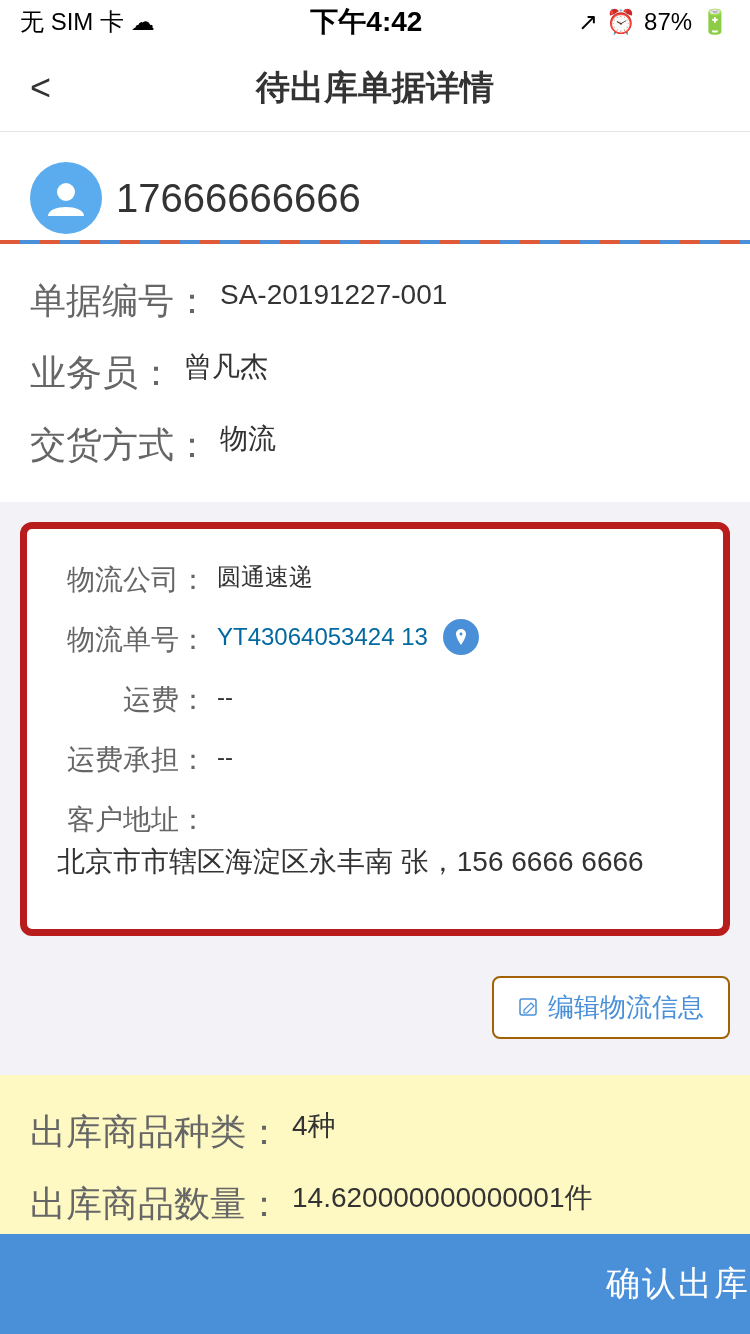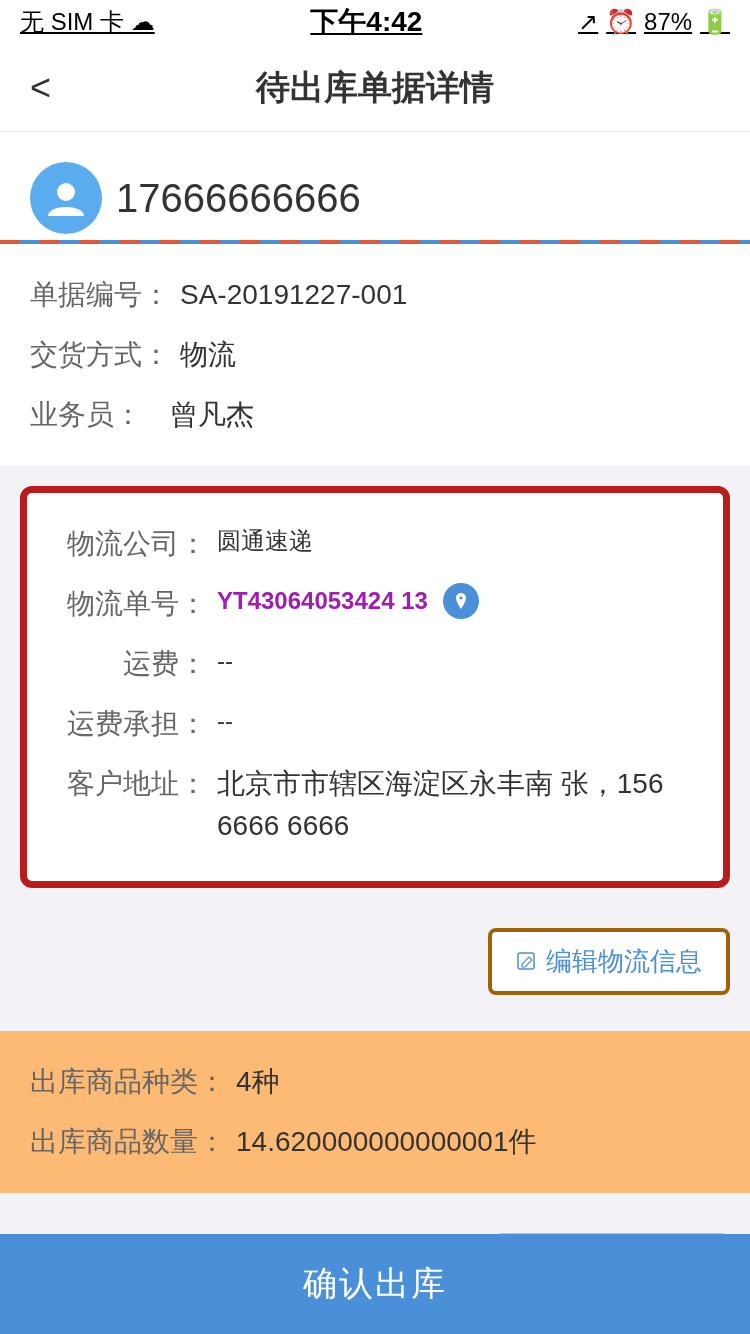--- a/index.html
+++ b/index.html
@@ -18,21 +18,20 @@
     .status-bar {
       width: 750px;
       height: 44px;
       background: #fff;
       display: flex;
       align-items: center;
       justify-content: space-between;
       padding: 0 20px;
       font-size: 24px;
       color: #000;
-      text-decoration: underline;
     }
     .status-bar-left { display: flex; align-items: center; gap: 8px; }
     .status-bar-center { font-weight: 600; font-size: 28px; }
     .status-bar-right { display: flex; align-items: center; gap: 8px; }
 
     
     .nav-bar {
       width: 750px;
       height: 88px;
       background: #fff;
@@ -120,21 +119,21 @@
     }
     .info-row {
       display: flex;
       align-items: flex-start;
       margin-bottom: 18px;
       line-height: 1.5;
     }
     .info-row:last-child { margin-bottom: 0; }
     .info-label {
       color: #666;
-      font-size: 28px;
+      font-size: 36px;
       min-width: 140px;
       text-align: left;
       flex-shrink: 0;
       padding-right: 10px;
     }
     .info-value {
       color: #333;
       font-size: 28px;
       flex: 1;
     }
@@ -146,38 +145,38 @@
       border-radius: 12px;
       border: 7px solid #b91c1c;
       padding: 30px;
     }
     .logistics-row {
       display: flex;
       align-items: flex-start;
       margin-bottom: 18px;
       line-height: 1.5;
     }
-    .logistics-row:last-child { margin-bottom: 4px; }
+    .logistics-row:last-child { margin-bottom: 16px; flex-direction: column; }
     .logistics-label {
       color: #666;
       font-size: 28px;
       min-width: 160px;
       text-align: right;
       flex-shrink: 0;
       padding-right: 10px;
     }
     .logistics-value {
       color: #333;
       font-size: 24px;
       flex: 1;
       display: flex;
       align-items: center;
       gap: 15px;
     }
-    .logistics-value.blue { color: #a21caf; font-weight: bold; }
+    .logistics-value.blue { color: #0369a1; }
     .location-icon {
       width: 36px;
       height: 36px;
       background: #4a90d9;
       border-radius: 50%;
       display: flex;
       align-items: center;
       justify-content: center;
       flex-shrink: 0;
       cursor: pointer;
@@ -189,41 +188,41 @@
       line-height: 1.5;
     }
 
     
     .edit-btn-row {
       display: flex;
       justify-content: flex-end;
       padding: 20px 20px 0 20px;
     }
     .edit-btn {
-      border: 4px solid #a16207;
+      border: 2px solid #a16207;
       border-radius: 8px;
       padding: 12px 24px;
       color: #4a90d9;
       font-size: 26px;
       display: flex;
       align-items: center;
       gap: 8px;
       background: #fff;
       cursor: pointer;
     }
 
     
     .gray-separator {
       height: 18px;
       background: #f2f2f7;
     }
 
     
     .stats-section {
-      background: #fdba74;
+      background: #fef9c3;
       padding: 30px 30px;
       margin-bottom: 20px;
     }
 
     
     .view-btn-row {
       display: flex;
       justify-content: flex-end;
       padding: 20px 20px 0 20px;
     }
@@ -243,21 +242,21 @@
     
     .bottom-bar {
       position: fixed;
       bottom: 0;
       left: 0;
       width: 750px;
       height: 100px;
       background: #4a90d9;
       display: flex;
       align-items: center;
-      justify-content: center;
+      justify-content: flex-end;
       cursor: pointer;
     }
     .confirm-btn-text {
       color: #fff;
       font-size: 34px;
       font-weight: 500;
       letter-spacing: 2px;
     }
   </style>
 </head>
@@ -294,26 +293,26 @@
   </div>
 
   <div class="dashed-divider"></div>
 
   <div class="info-section">
     <div class="info-row">
       <span class="info-label">单据编号：</span>
       <span class="info-value">SA-20191227-001</span>
     </div>
     <div class="info-row">
+      <span class="info-label">业务员：</span>
+      <span class="info-value">曾凡杰</span>
+    </div>
+    <div class="info-row">
       <span class="info-label">交货方式：</span>
       <span class="info-value">物流</span>
-    </div>
-    <div class="info-row">
-      <span class="info-label">业务员：</span>
-      <span class="info-value">曾凡杰</span>
     </div>
   </div>
 
   <div class="logistics-card">
     <div class="logistics-row">
       <span class="logistics-label">物流公司：</span>
       <span class="logistics-value">圆通速递</span>
     </div>
     <div class="logistics-row">
       <span class="logistics-label">物流单号：</span>

